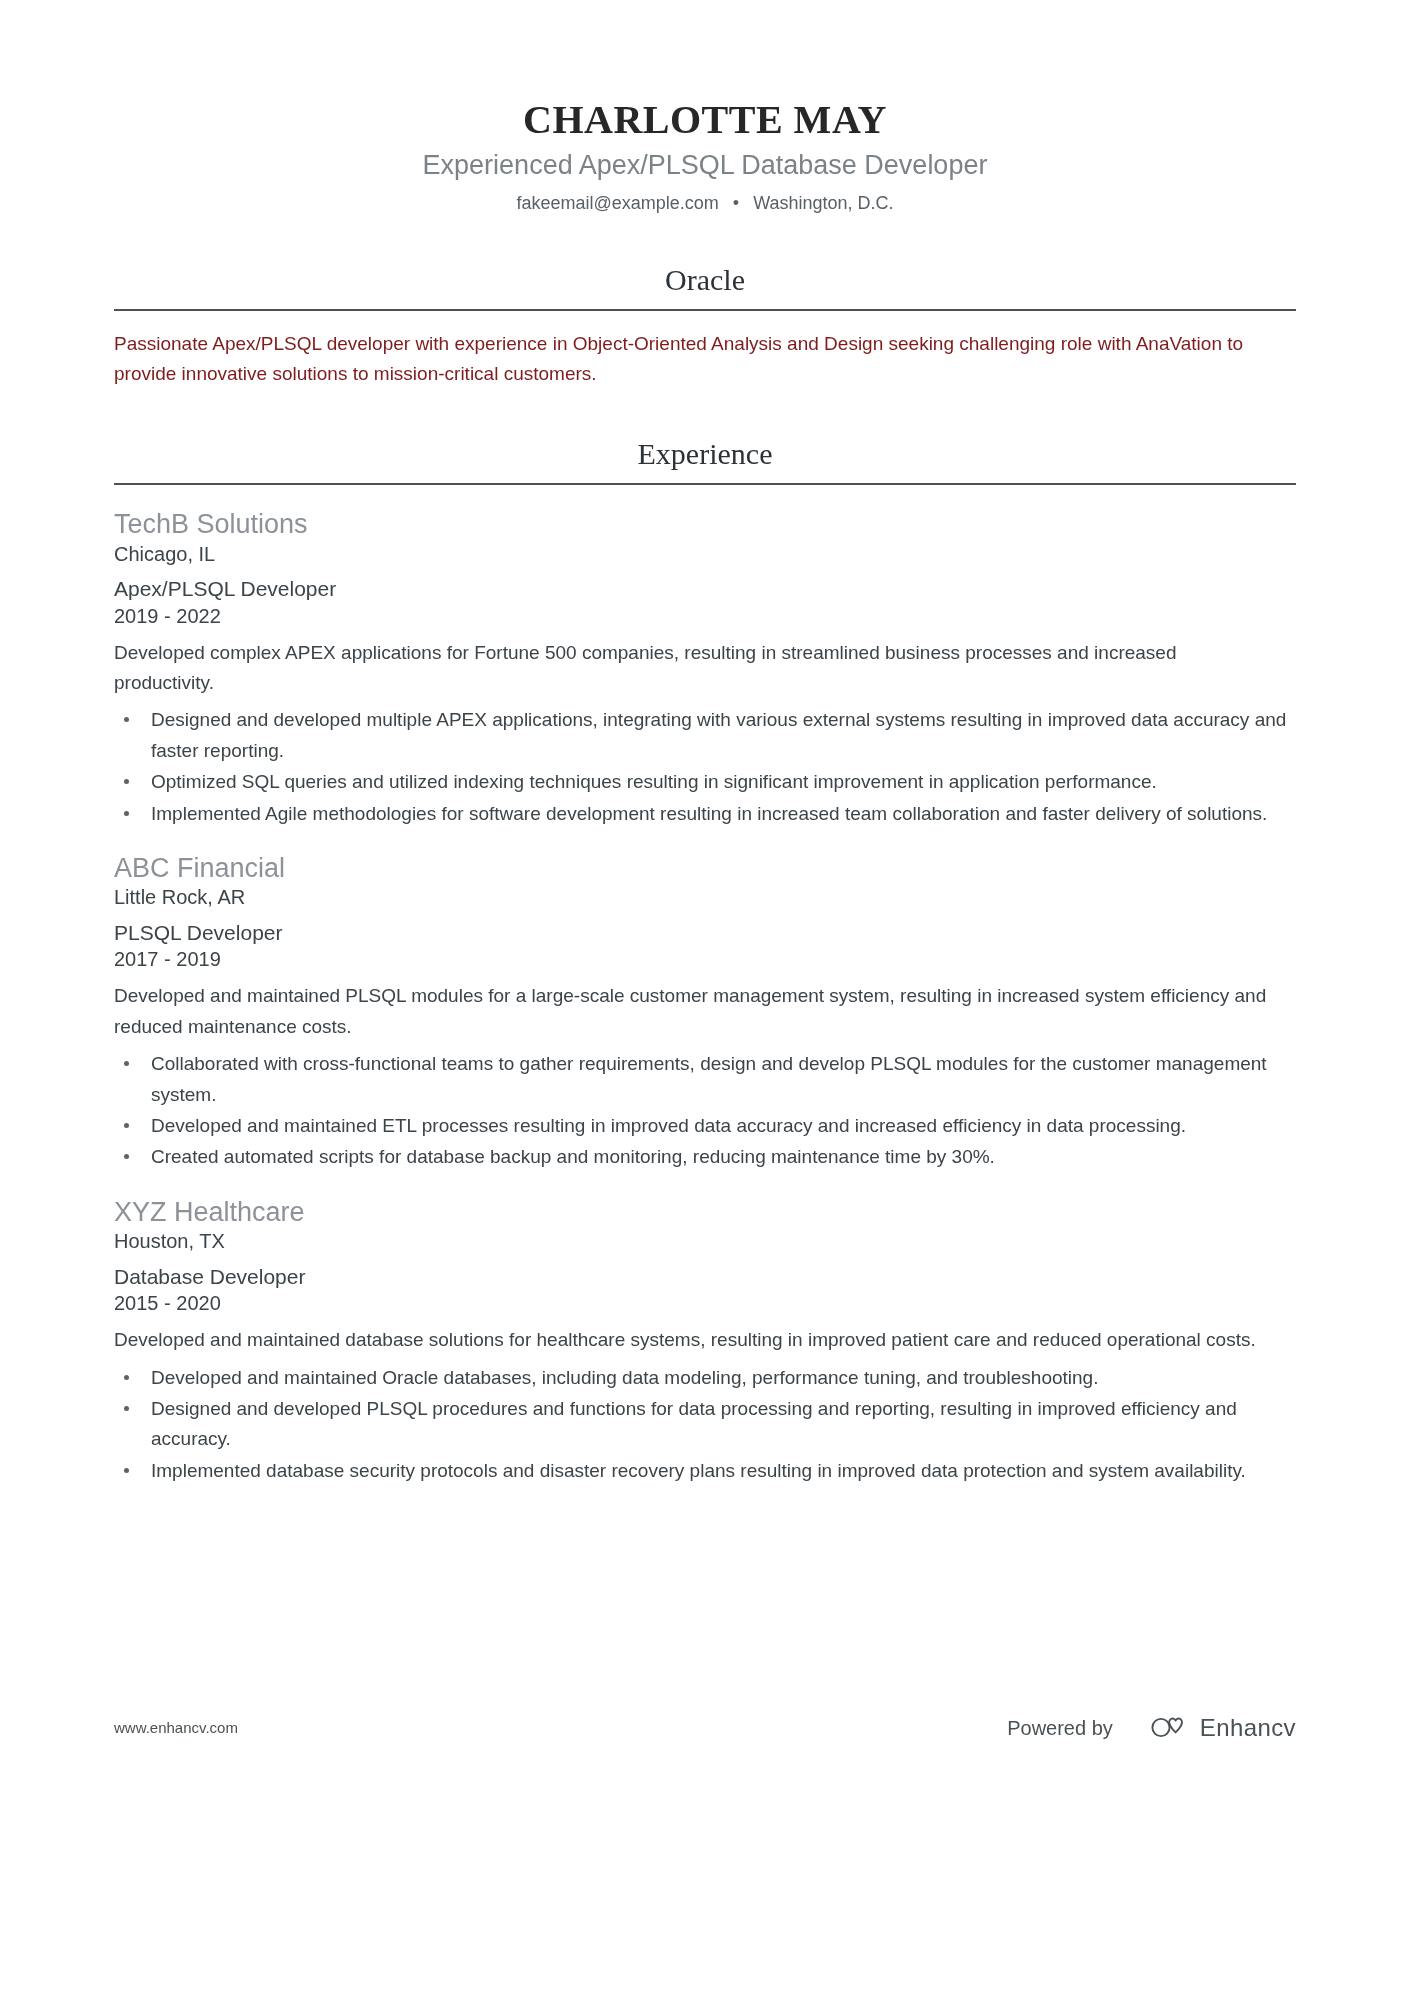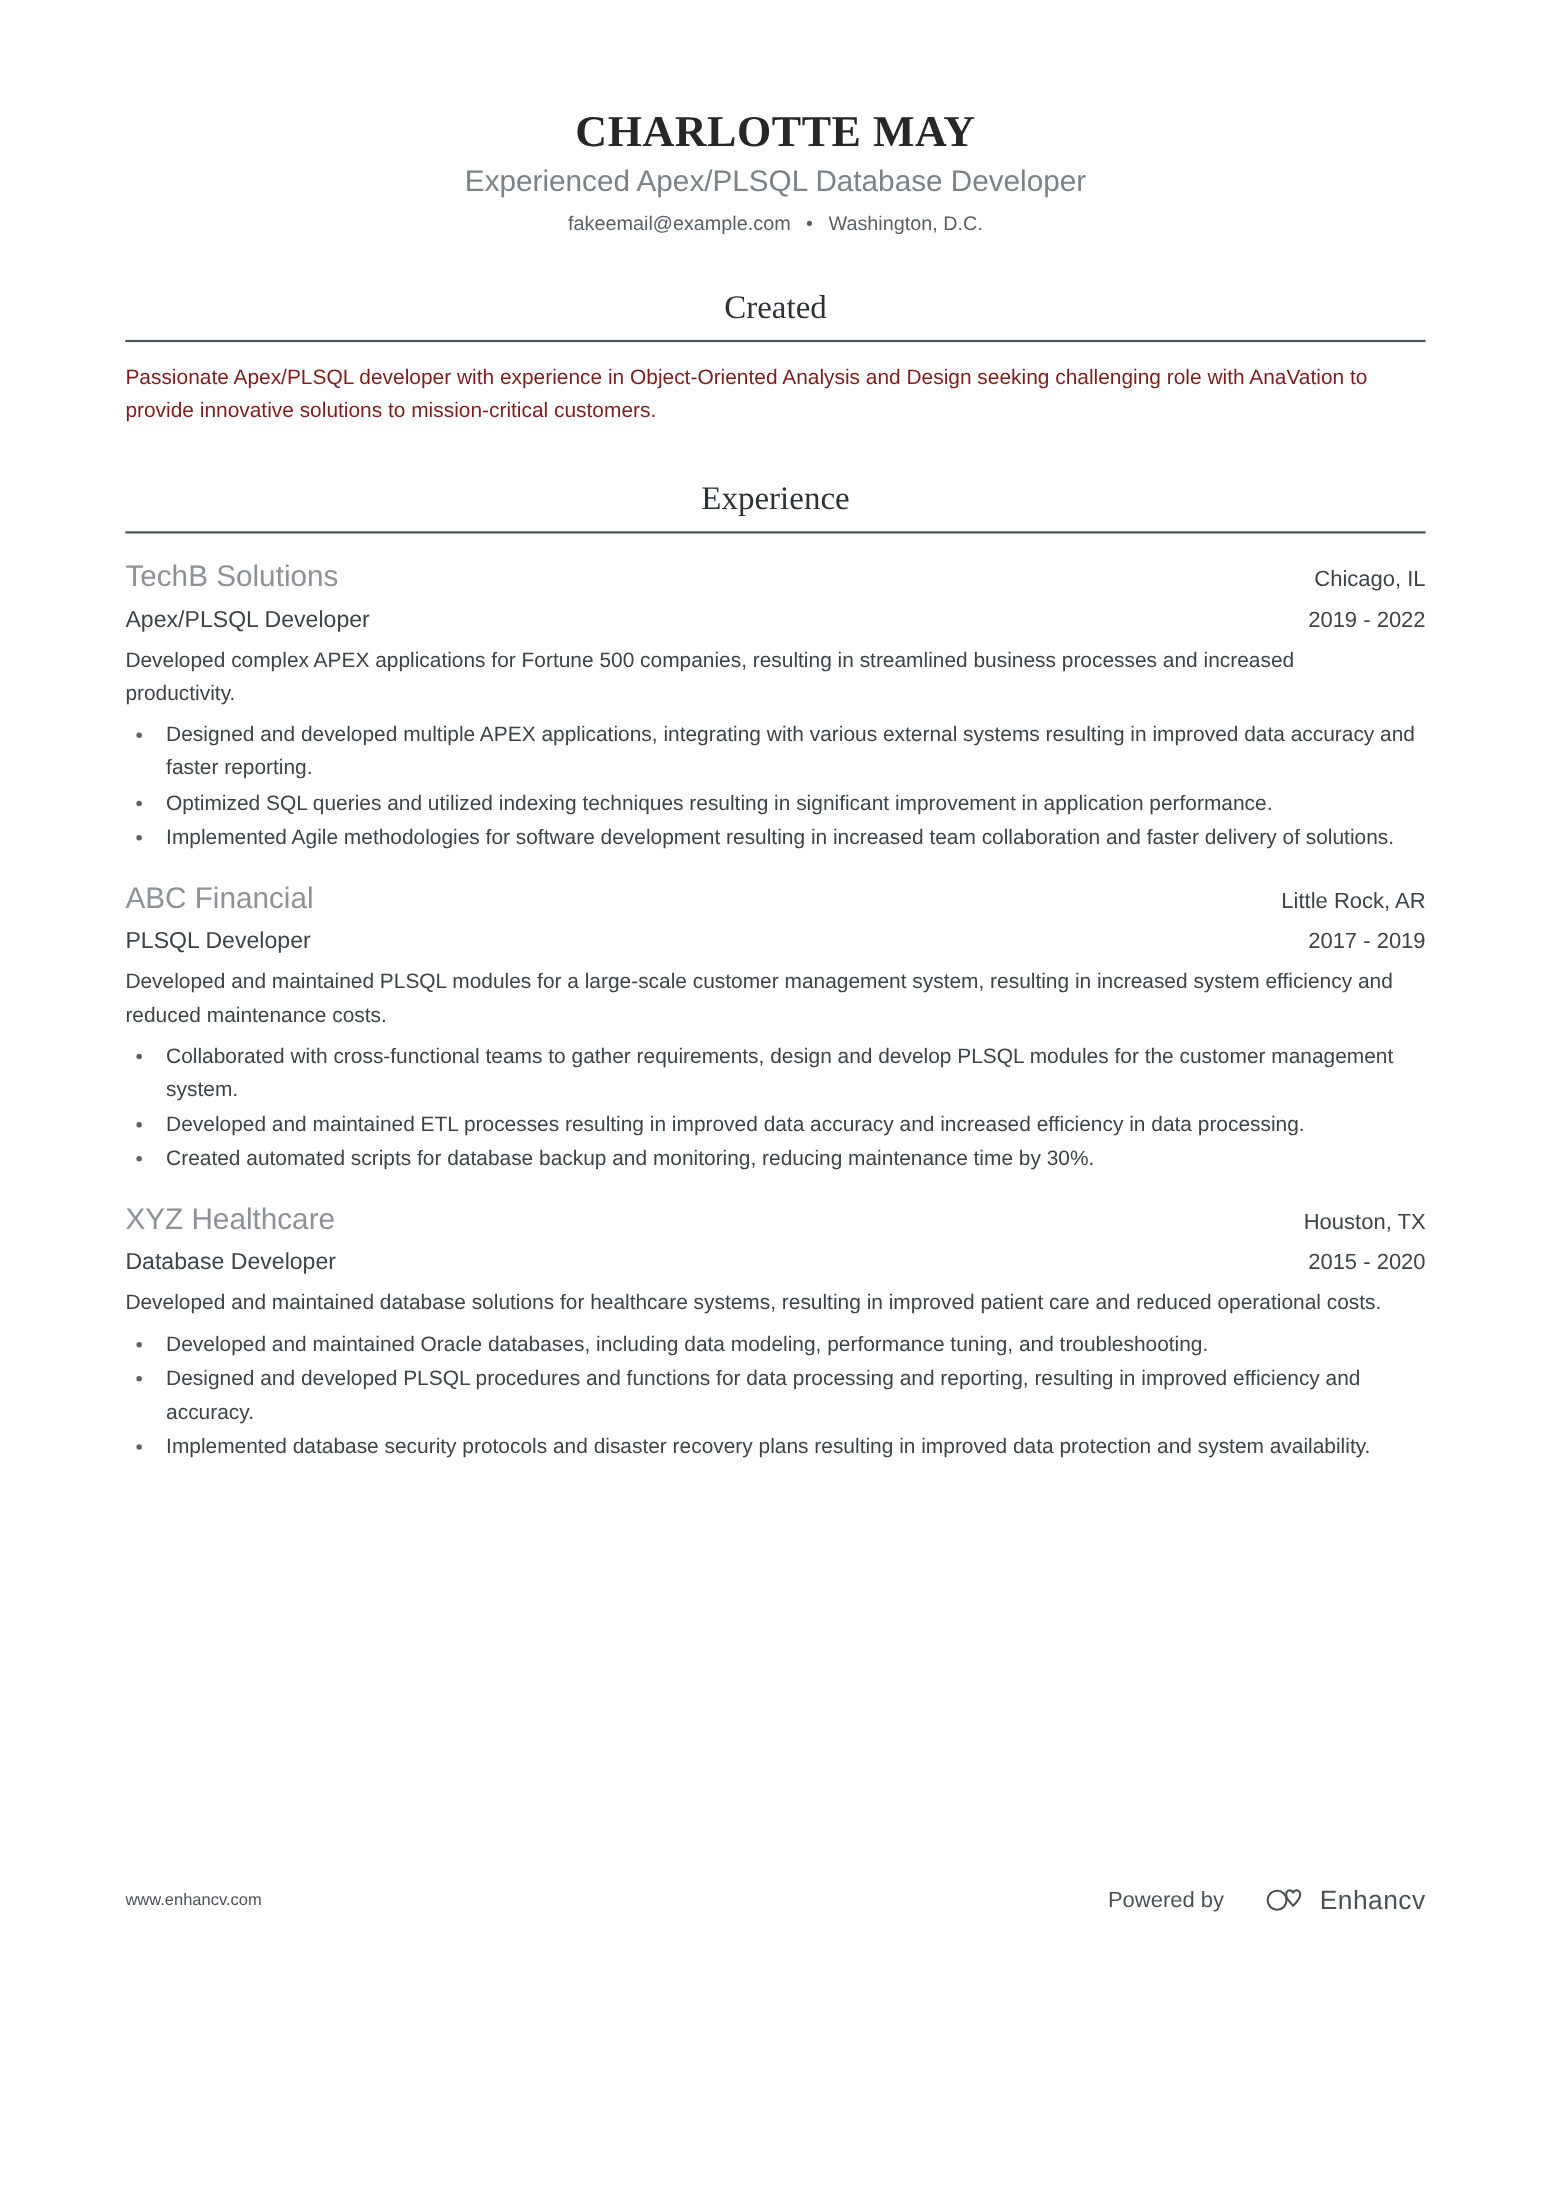--- a/index.html
+++ b/index.html
@@ -93,23 +93,24 @@
     color: #7f1d1d;
     width: 1160px;
   }
 
   
   .job { margin-top: 22px; }
   .job:first-child { margin-top: 22px; }
 
   .job-row {
     display: flex;
-    justify-content: space-between;
+    justify-content: center;
     align-items: baseline;
     width: 100%;
+    flex-direction: column;
   }
   .job-company {
     font-size: 27px;
     font-weight: 400;
     color: #8c9298;
     line-height: 1.28;
   }
   .job-location {
     font-size: 20px;
     font-weight: 400;
@@ -214,21 +215,21 @@
       <h1 class="full-name">CHARLOTTE MAY</h1>
       <div class="headline">Experienced Apex/PLSQL Database Developer</div>
       <div class="contact-line">
         <span>fakeemail@example.com</span>
         <span class="contact-sep">•</span>
         <span>Washington, D.C.</span>
       </div>
     </div>
 
     <div class="section">
-      <div class="section-title">Created</div>
+      <div class="section-title">Oracle</div>
       <div class="section-rule"></div>
       <div class="summary-text">Passionate Apex/PLSQL developer with experience in Object-Oriented Analysis and Design seeking challenging role with AnaVation to provide innovative solutions to mission-critical customers.</div>
     </div>
 
     <div class="section">
       <div class="section-title">Experience</div>
       <div class="section-rule"></div>
 
       <div id="experience-list">
           <div class="job">

